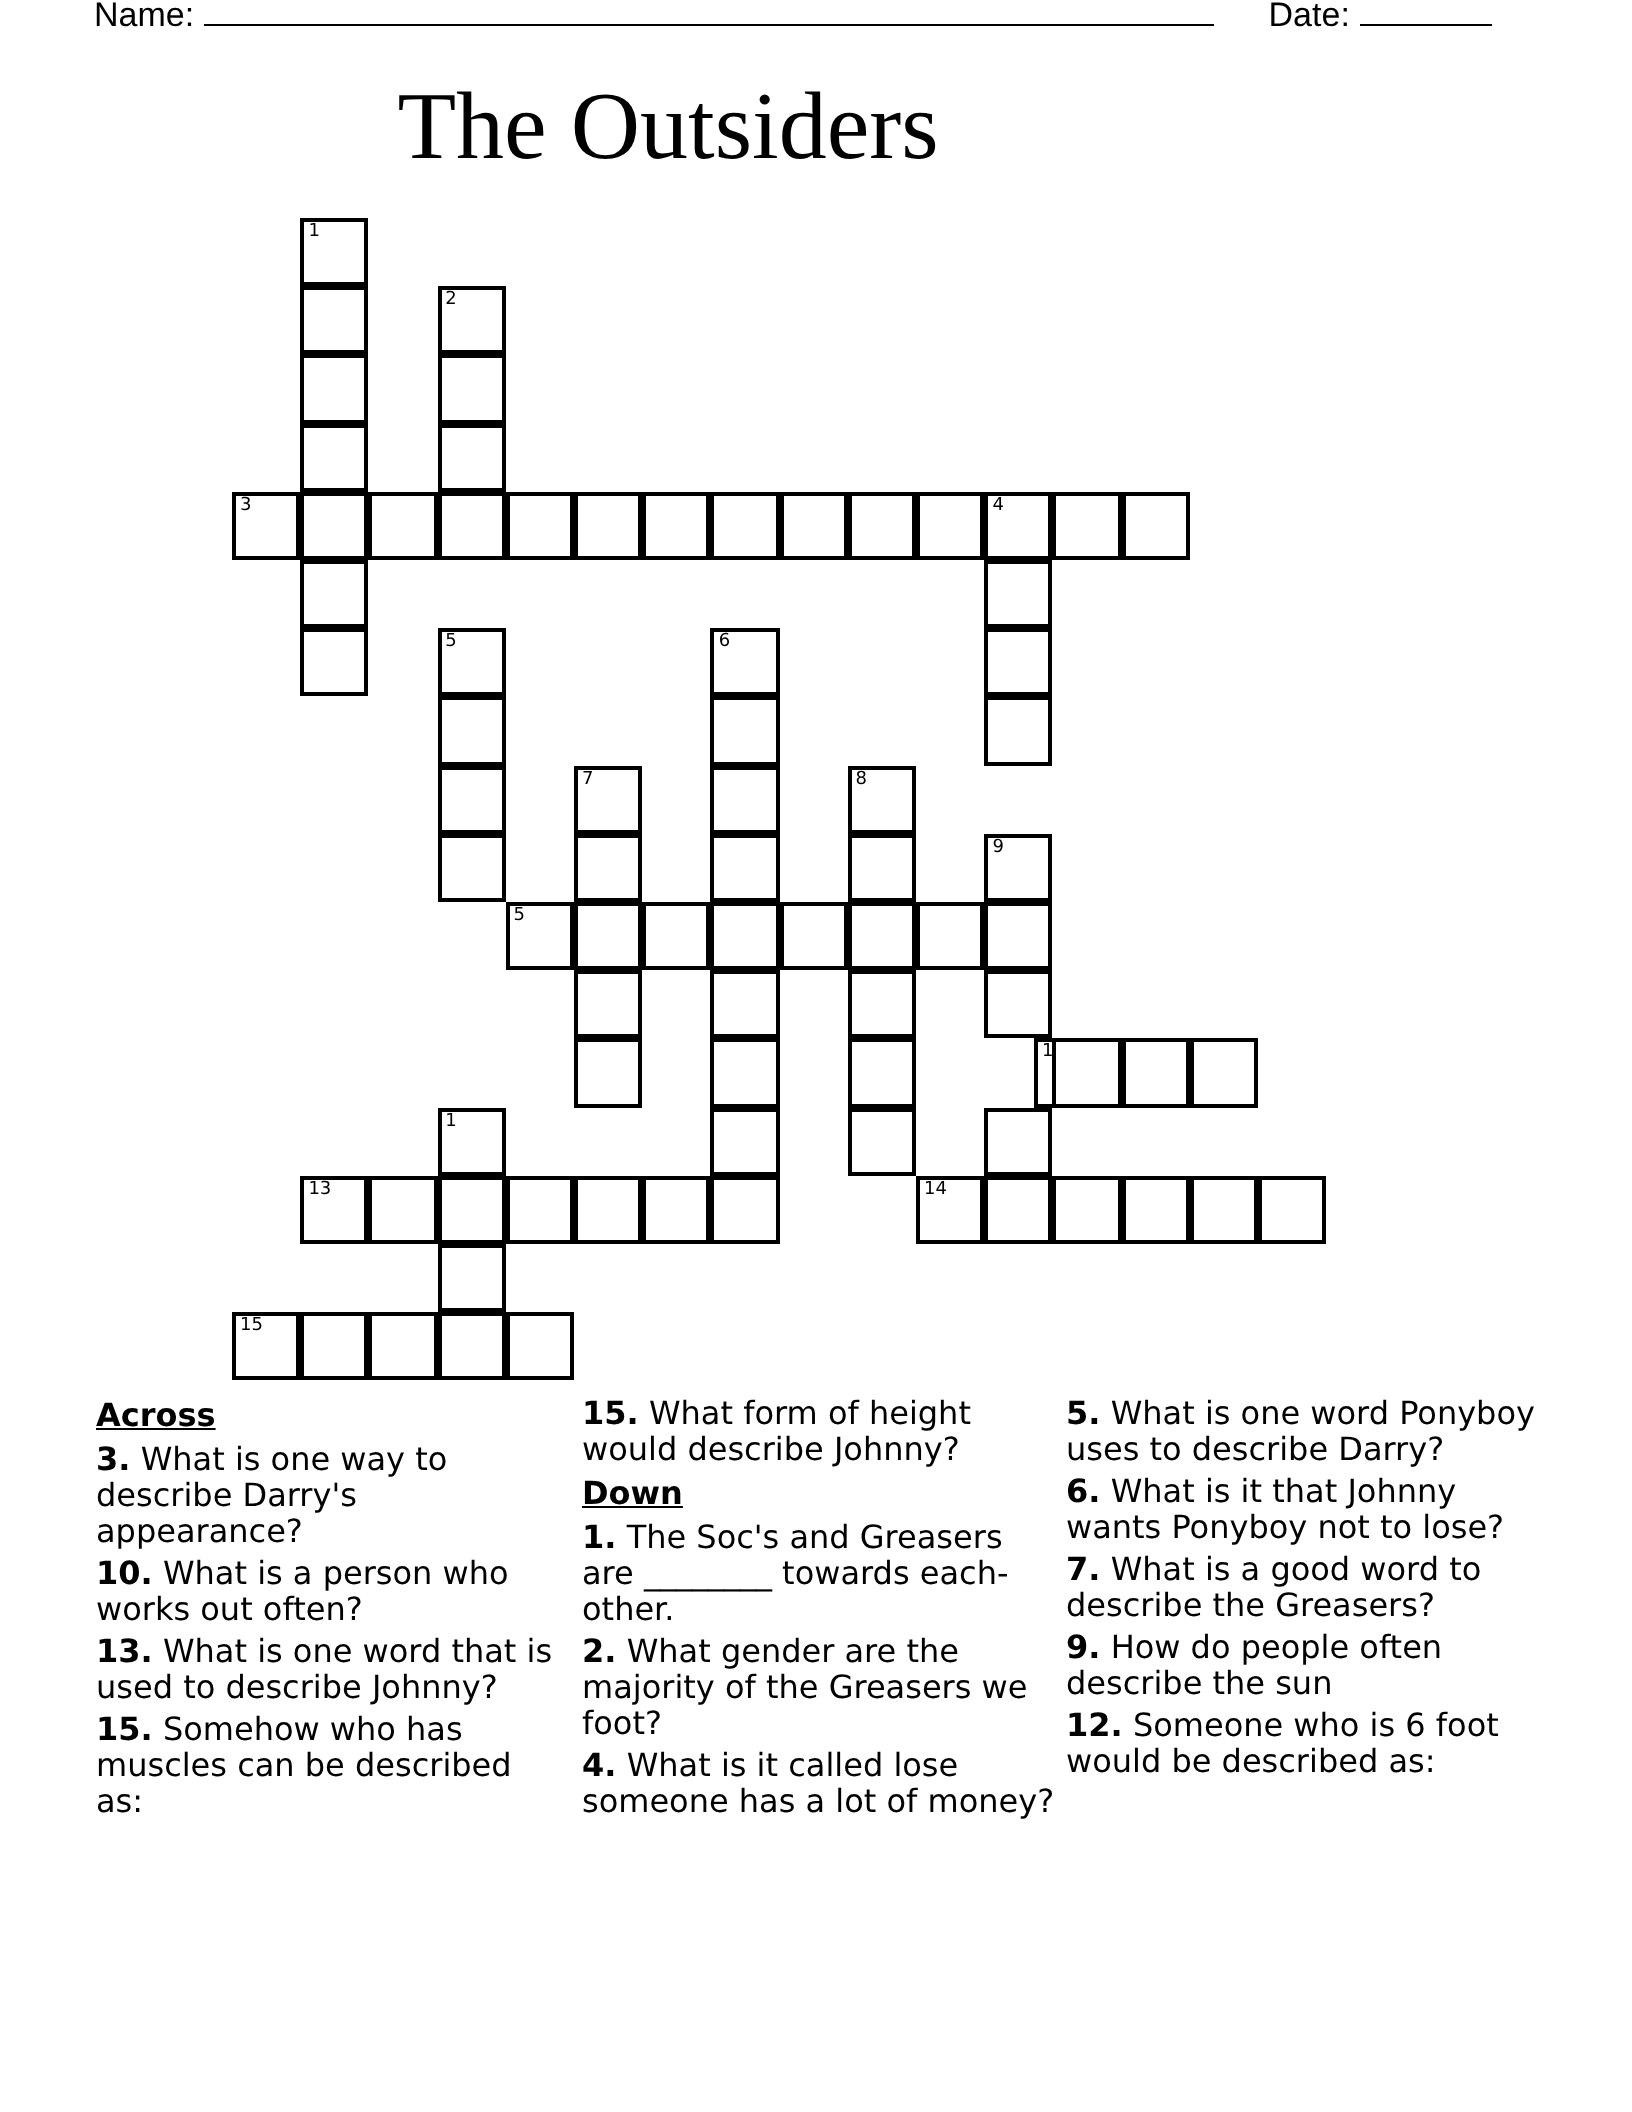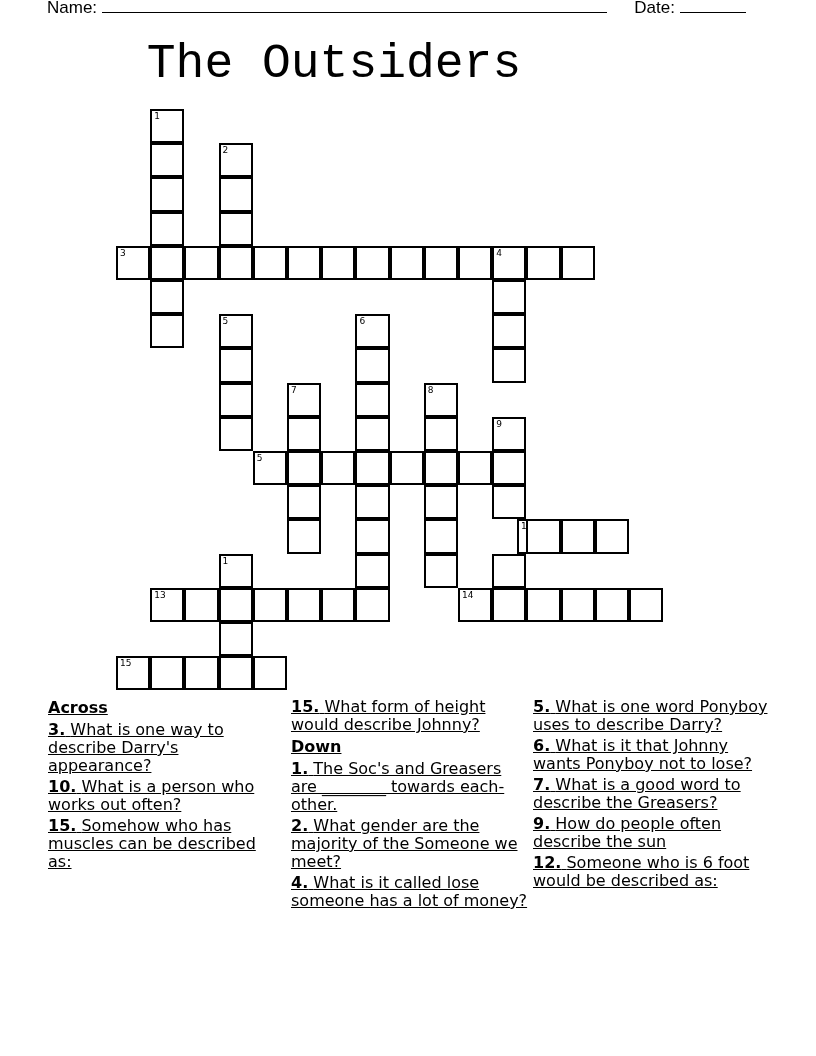--- a/index.html
+++ b/index.html
@@ -1,25 +1,25 @@
 <!DOCTYPE html>
 <html><head>
 <meta charset="utf-8">
 <style>
   html, body { margin: 0; padding: 0; background: #ffffff; }
   body { width: 816px; height: 1056px; position: relative; overflow: hidden; font-family: "DejaVu Sans", sans-serif; color: #000; }
   .header { position: absolute; top: -3px; left: 47px; font-family: "Liberation Sans", sans-serif; font-size: 17px; white-space: nowrap; }
   .header .line { display: inline-block; border-bottom: 1px solid #000; height: 15px; vertical-align: baseline; }
-  .title { position: absolute; top: 34px; left: 0; width: 668px; text-align: center; font-family: Liberation Mono, monospace; font-size: 48px; line-height: 60px; }
+  .title { position: absolute; top: 34px; left: 0; width: 668px; text-align: center; font-family: Liberation Serif, serif; font-size: 48px; line-height: 60px; }
   .grid { position: absolute; left: 0; top: 0; }
   .cell { position: absolute; width: 34.2px; height: 34.2px; box-sizing: border-box; border: 2px solid #000; background: #fff; margin-left: -1px; margin-top: -1px; }
   .num { position: absolute; top: 1px; left: 2px; font-size: 9px; line-height: 9px; font-family: "DejaVu Sans", sans-serif; }
   .col { position: absolute; top: 698px; font-size: 16px; line-height: 18px; }
   .col h3 { margin: 0 0 3px 0; font-size: 16px; font-weight: bold; text-decoration: underline; line-height: 20px; }
-  .clue { margin: 0 0 3px 0; text-decoration: underline; }
+  .clue { margin: 0 0 3px 0; }
   .clue b { font-weight: bold; }
 </style>
 </head>
 <body>
 
 <div class="header">
   <span>Name:</span>
   <span class="line" style="width:505px;"></span>
   <span style="display:inline-block;width:18px;"></span>
   <span>Date:</span>
@@ -139,28 +139,29 @@
     </div>
     <div class="cell" style="left: 151.2px; top: 657.2px;"></div>
     <div class="cell" style="left: 185.4px; top: 657.2px;"></div>
     <div class="cell" style="left: 253.8px; top: 657.2px;"></div>
   </div>
 
 <div class="col" style="left:48px; width:235px;">
   <h3>Across</h3>
   <div class="clue"><b>3.</b> <span>What is one way to describe Darry's appearance?</span></div>
   <div class="clue"><b>10.</b> <span>What is a person who works out often?</span></div>
+  <div class="clue"><b>13.</b> <span>What is one word that is used to describe Johnny?</span></div>
   <div class="clue"><b>15.</b> <span>Somehow who has muscles can be described as:</span></div>
 </div>
 
 <div class="col" style="left:291px; width:240px;">
   <div class="clue"><b>15.</b> <span>What form of height would describe Johnny?</span></div>
   <h3>Down</h3>
   <div class="clue"><b>1.</b> <span>The Soc's and Greasers are ________ towards each-other.</span></div>
-  <div class="clue"><b>2.</b> <span>What gender are the majority of the Someone we meet?</span></div>
+  <div class="clue"><b>2.</b> <span>What gender are the majority of the Greasers we foot?</span></div>
   <div class="clue"><b>4.</b> <span>What is it called lose someone has a lot of money?</span></div>
 </div>
 
 <div class="col" style="left:533px; width:240px;">
   <div class="clue"><b>5.</b> <span>What is one word Ponyboy uses to describe Darry?</span></div>
   <div class="clue"><b>6.</b> <span>What is it that Johnny wants Ponyboy not to lose?</span></div>
   <div class="clue"><b>7.</b> <span>What is a good word to describe the Greasers?</span></div>
   <div class="clue"><b>9.</b> <span>How do people often describe the sun</span></div>
   <div class="clue"><b>12.</b> <span>Someone who is 6 foot would be described as:</span></div>
 </div>

